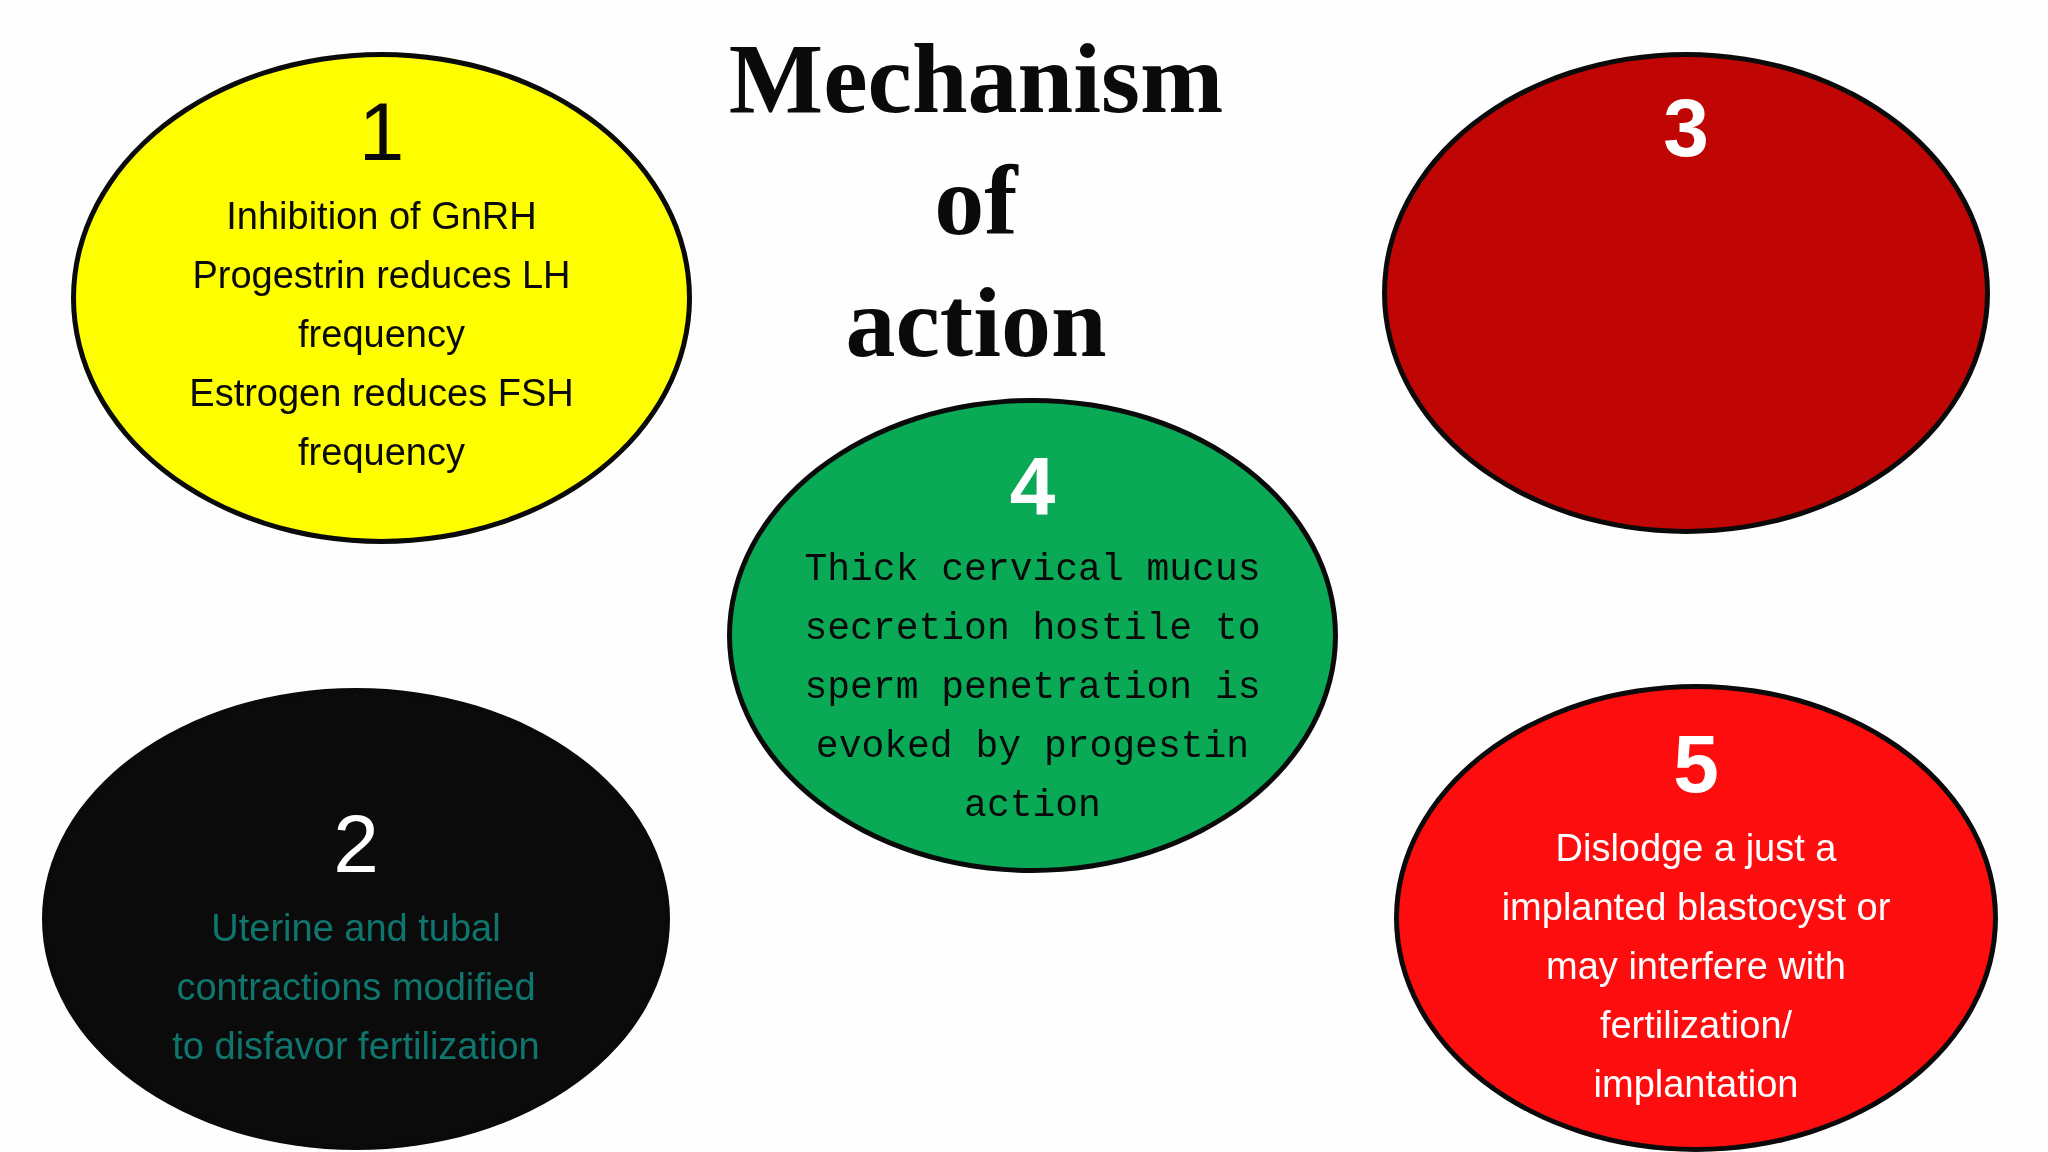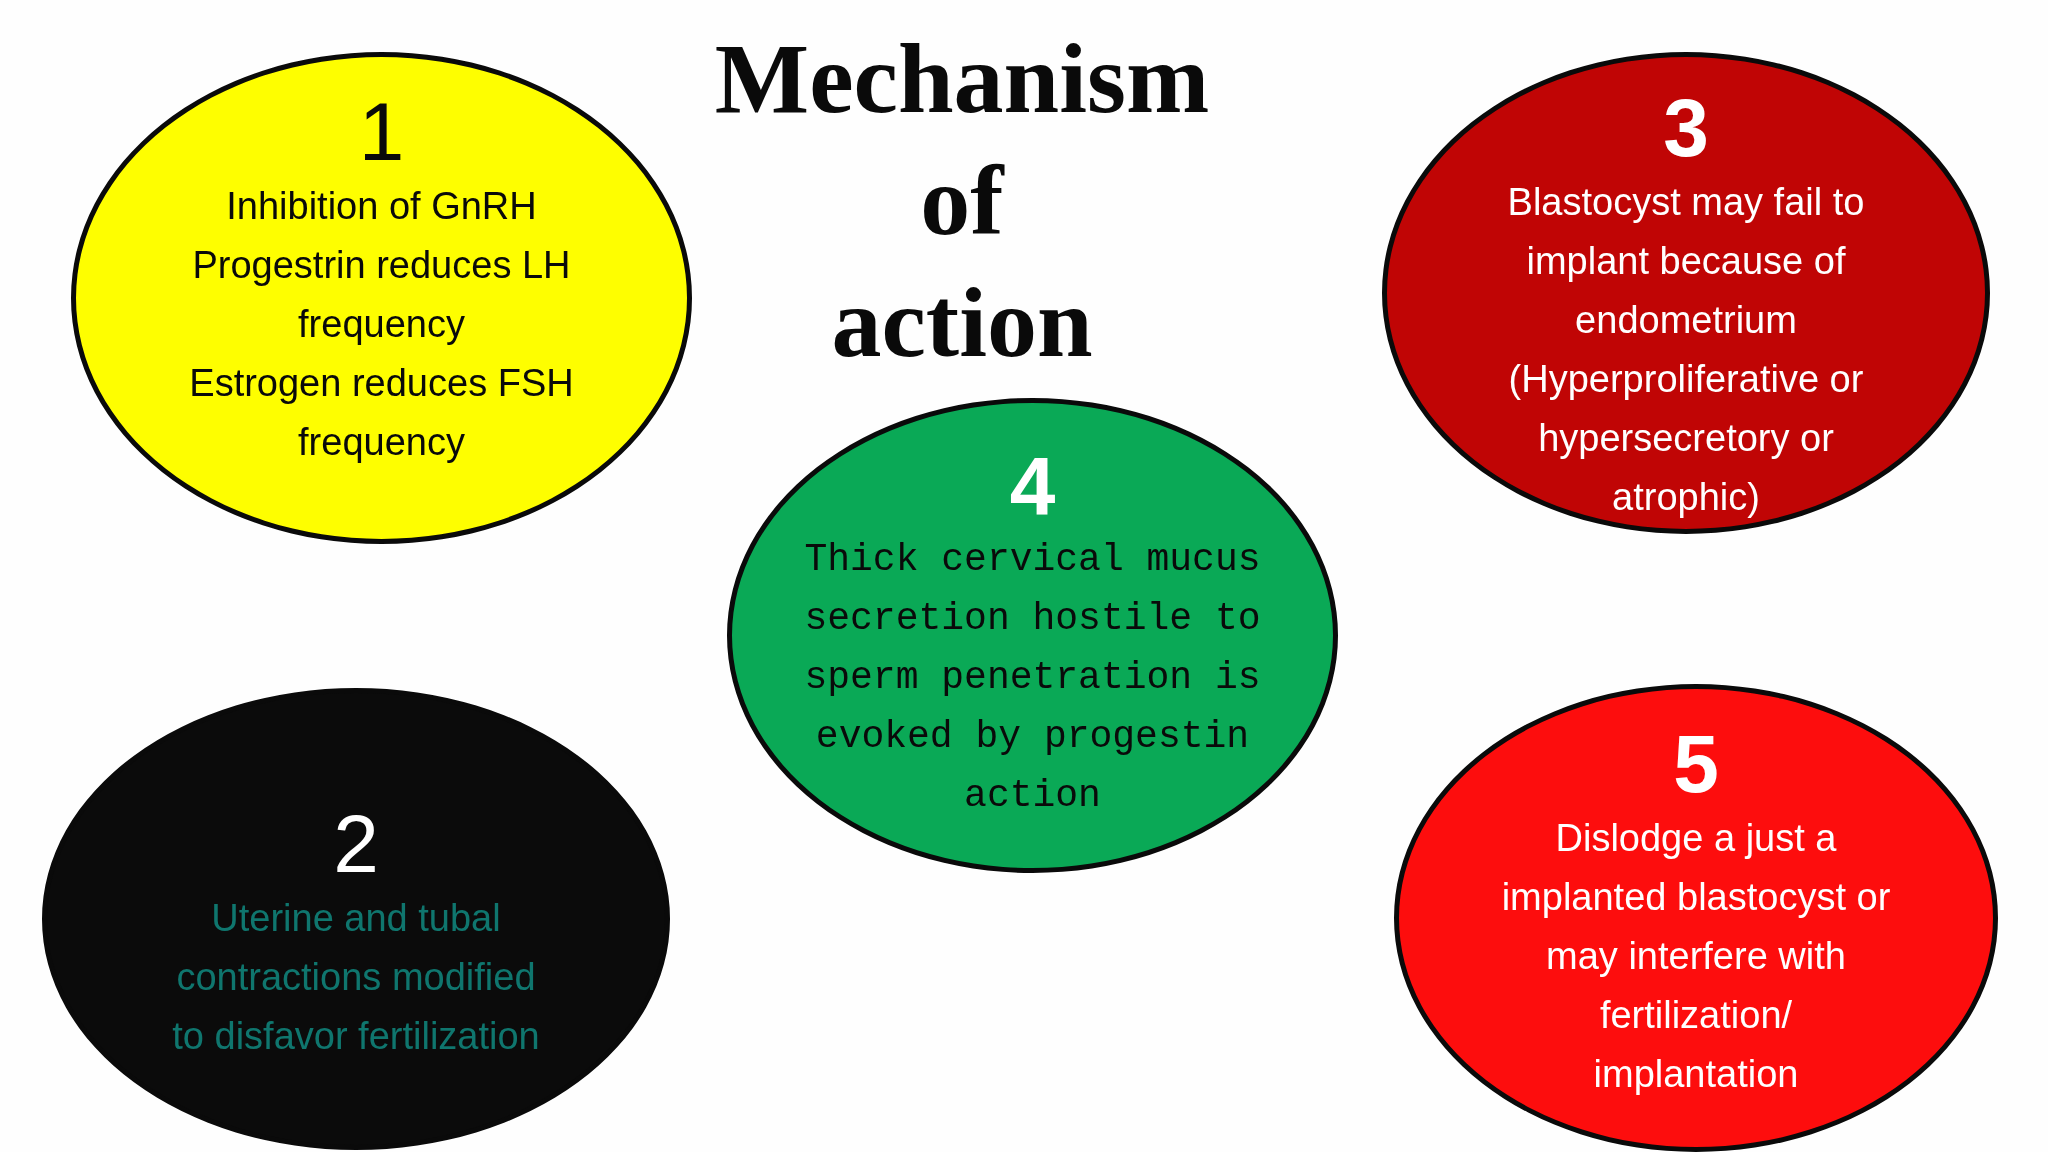--- a/index.html
+++ b/index.html
@@ -10,21 +10,21 @@
   #canvas {
     position: relative;
     width: 2048px;
     height: 1152px;
     background: #fefefe;
     overflow: hidden;
     font-family: "Liberation Sans", sans-serif;
   }
   .title {
     position: absolute;
-    left: 662px;
+    left: 676px;
     top: 18px;
     width: 600px;
     text-align: center;
     font-family: "Liberation Serif", "DejaVu Serif", serif;
     font-weight: 700;
     font-size: 100px;
     line-height: 1.22;
     color: #0a0a0a;
     white-space: pre-line;
   }
@@ -39,21 +39,21 @@
     text-align: center;
   }
   .bubble .num {
     font-size: 82px;
     line-height: 1.1;
   }
   .bubble .body {
     font-size: 38px;
     line-height: 1.55;
     white-space: pre-line;
-    margin-top: 0;
+    margin-top: 10px;
   }
   
   .b1 { left: 71px;   top: 52px;  width: 621px; height: 492px; padding-top: 30px; }
   .b1 .num { font-weight: 400; }
   .b2 { left: 42px;   top: 688px; width: 628px; height: 462px; padding-top: 106px; }
   .b2 .num { font-weight: 400; }
   .b3 { left: 1382px; top: 52px;  width: 608px; height: 482px; padding-top: 26px; }
   .b3 .num { font-weight: 700; }
   .b4 { left: 727px;  top: 398px; width: 611px; height: 475px; padding-top: 38px; }
   .b4 .num { font-weight: 700; }
@@ -80,26 +80,20 @@
 
   <div class="bubble b2" style="background-color: rgb(11, 11, 11);">
     <div class="num" style="color: rgb(255, 255, 255);">2</div>
     <div class="body" style="color: #0f766e;">Uterine and tubal
 contractions modified
 to disfavor fertilization</div>
   </div>
 
   <div class="bubble b3" style="background-color: rgb(192, 5, 5);">
     <div class="num" style="color: rgb(255, 255, 255);">3</div>
-    <div class="body" style="color: rgb(255, 255, 255);">Blastocyst may fail to
-implant because of
-endometrium
-(Hyperproliferative or
-hypersecretory or
-atrophic)</div>
   </div>
 
   <div class="bubble b4" style="background-color: rgb(10, 169, 86);">
     <div class="num" style="color: rgb(255, 255, 255);">4</div>
     <div class="body" style="color: rgb(10, 10, 10); font-family: Liberation Mono, monospace;">Thick cervical mucus
 secretion hostile to
 sperm penetration is
 evoked by progestin
 action</div>
   </div>

